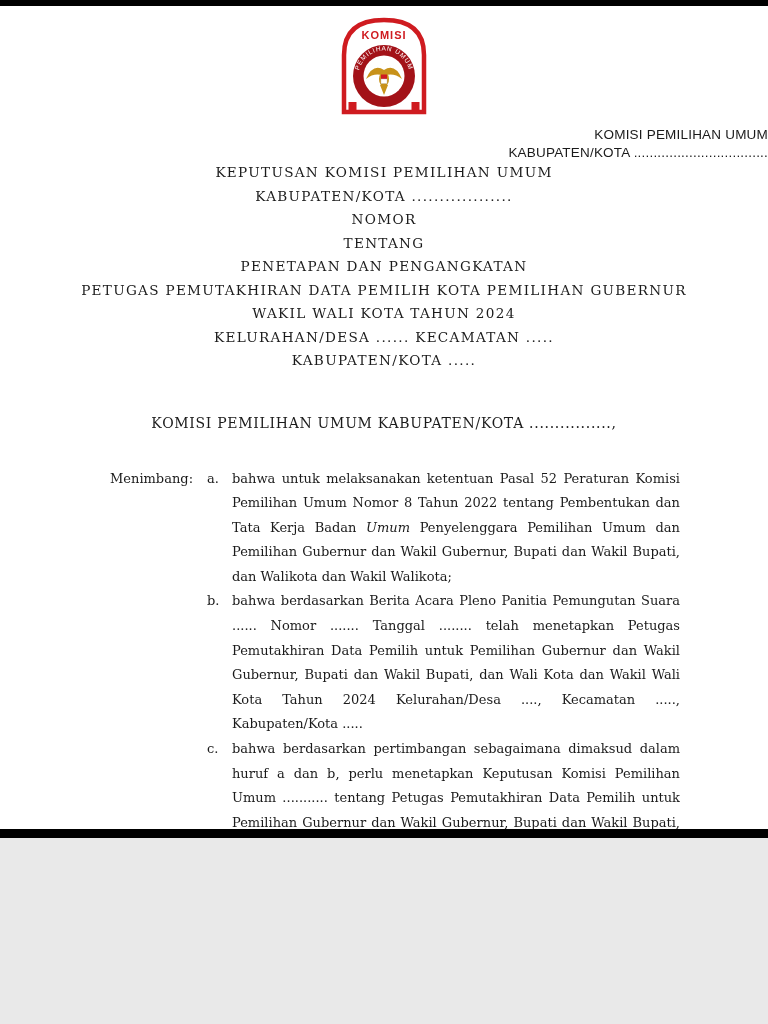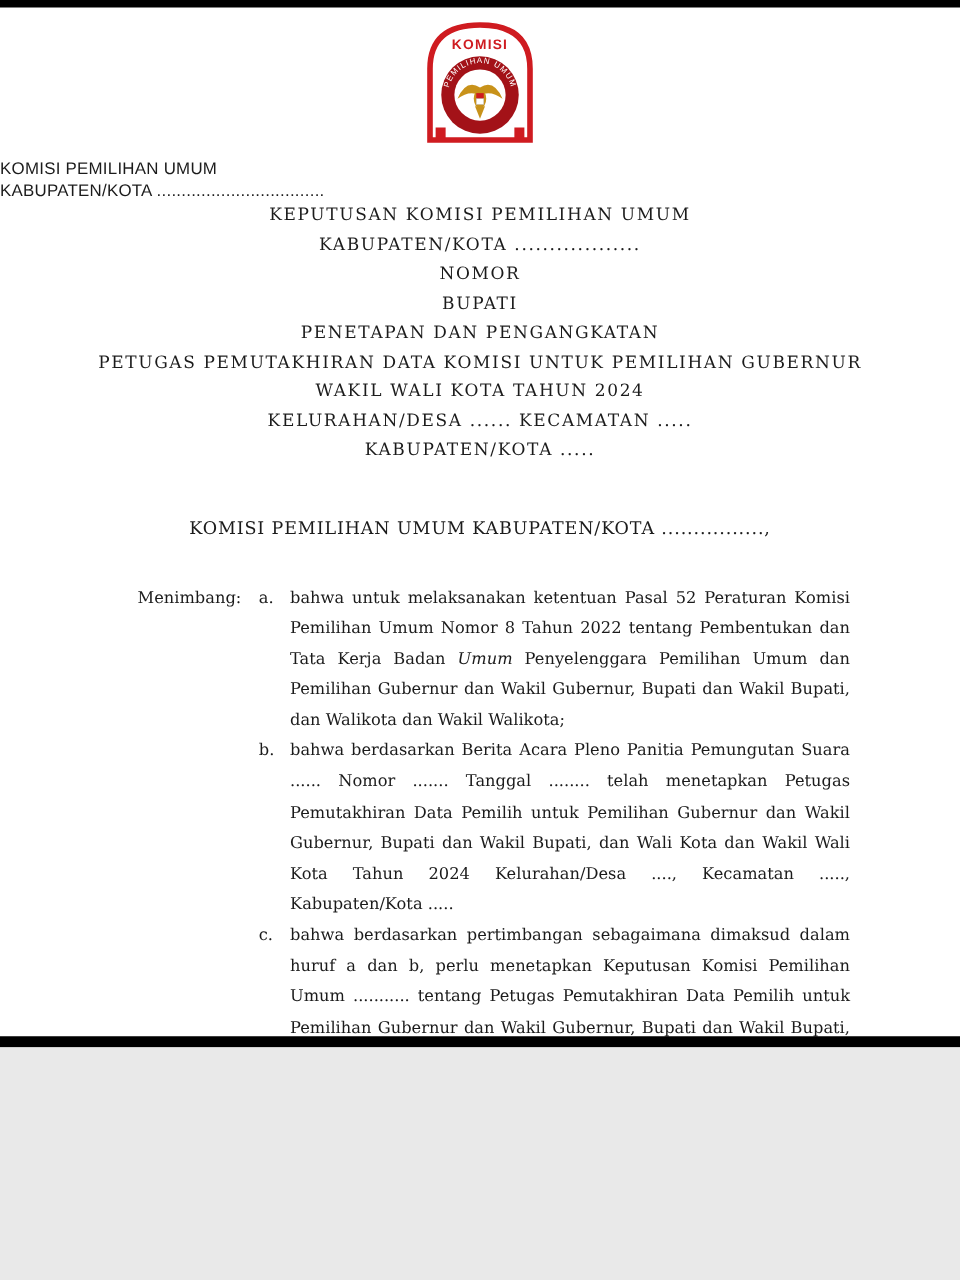--- a/index.html
+++ b/index.html
@@ -24,21 +24,21 @@
   .edge-bar.bottom { bottom: 0; height: 9px; }
 
   .logo-wrap {
     display: flex;
     justify-content: center;
     padding-top: 13px;
   }
 
   .org-block {
     margin-top: 11px;
-    text-align: left;
+    text-align: right;
     font-family: "Liberation Sans", sans-serif;
     font-size: 13.5px;
     line-height: 17.5px;
     letter-spacing: 0.2px;
   }
 
   .title-block {
     text-align: center;
     font-size: 13.6px;
     line-height: 23.5px;
@@ -95,23 +95,23 @@
 
   <div class="org-block">
     <div>KOMISI PEMILIHAN UMUM</div>
     <div>KABUPATEN/KOTA ..................................</div>
   </div>
 
   <div class="title-block">
     <div>KEPUTUSAN KOMISI PEMILIHAN UMUM</div>
     <div>KABUPATEN/KOTA ..................</div>
     <div>NOMOR</div>
-    <div>BUPATI</div>
+    <div>TENTANG</div>
     <div>PENETAPAN DAN PENGANGKATAN</div>
-    <div>PETUGAS PEMUTAKHIRAN DATA KOMISI UNTUK PEMILIHAN GUBERNUR</div>
+    <div>PETUGAS PEMUTAKHIRAN DATA PEMILIH KOTA PEMILIHAN GUBERNUR</div>
     <div>WAKIL WALI KOTA TAHUN 2024</div>
     <div>KELURAHAN/DESA ...... KECAMATAN .....</div>
     <div>KABUPATEN/KOTA .....</div>
   </div>
 
   <div class="salutation">KOMISI PEMILIHAN UMUM KABUPATEN/KOTA ................,</div>
 
   <div class="menimbang">
     <div class="item-row">
       <div class="label-col">Menimbang:</div>

